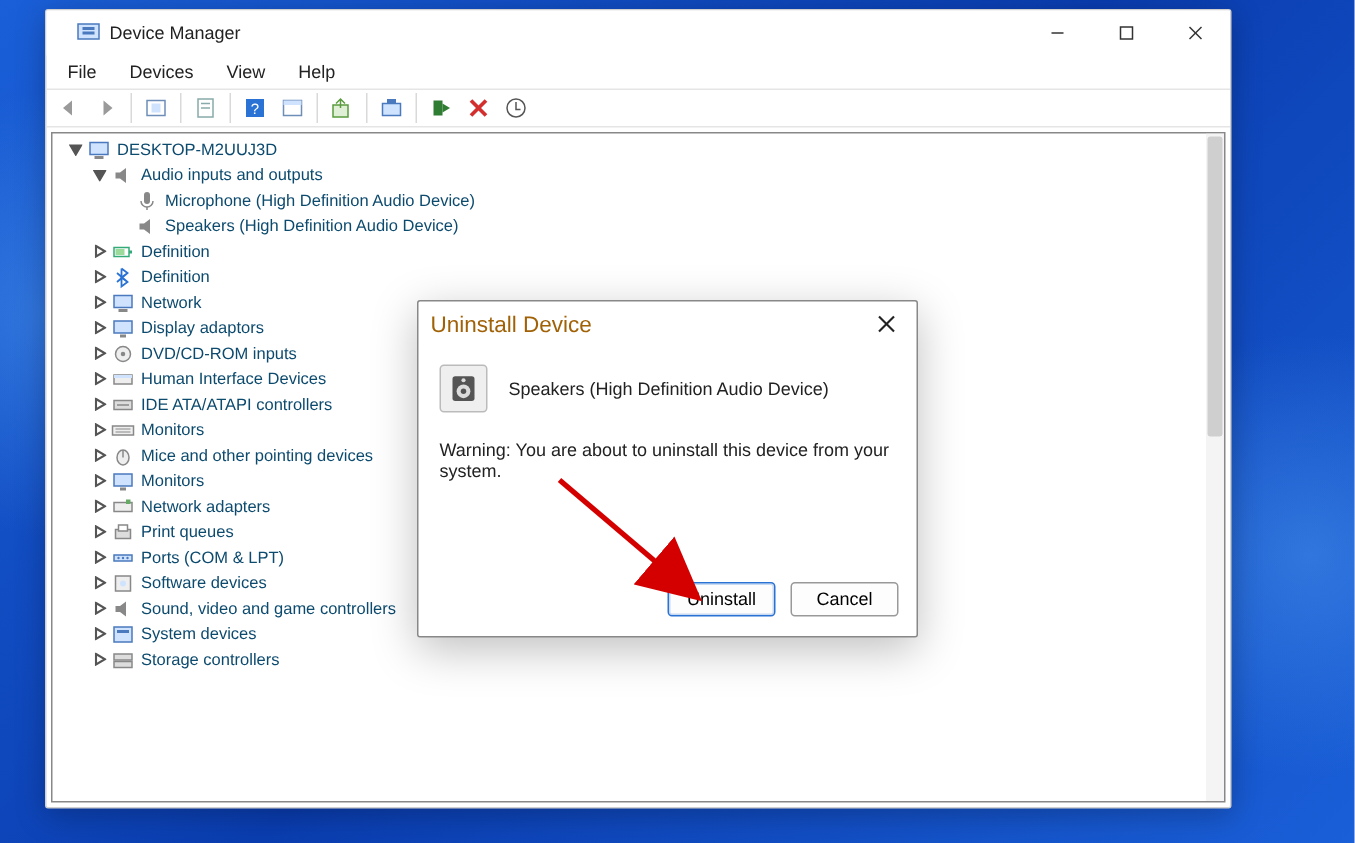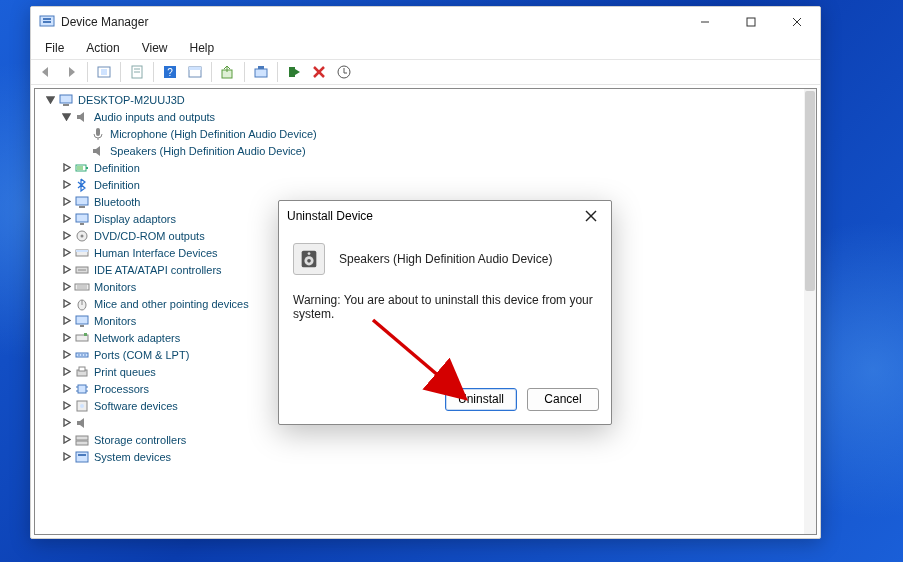--- a/index.html
+++ b/index.html
@@ -14,21 +14,21 @@
     border-radius:50%;
   }
   .s1{left:-120px; top:60px;} .s2{right:-120px; top:220px;}
   .window {
     position:absolute; left:30px; top:6px; width:791px; height:533px;
     background:#fff; border:1px solid #d0d0d0; border-radius:2px;
     box-shadow:0 4px 20px rgba(0,0,0,0.25);
     display:flex; flex-direction:column;
   }
   .titlebar {
-    height:30px; display:flex; align-items:center; padding:0 0 0 8px;
+    height:30px; display:flex; align-items:center; padding:0 0 0 20px;
     background:#fff; border-bottom:0;
   }
   .titlebar .icn{width:16px;height:16px;margin-right:6px;}
   .titlebar .title{font-size:12px;color:#222;flex:0 0 auto;}
   .tb-spacer{flex:1;}
   .tb-btn{width:46px;height:30px;display:flex;align-items:center;justify-content:center;}
   .tb-btn svg{width:10px;height:10px;stroke:#333;fill:none;stroke-width:1;}
   .menubar{height:22px;display:flex;align-items:center;padding:0 6px;gap:6px;}
   .menubar .mi{font-size:12px;color:#222;padding:2px 8px;}
   .toolbar{
@@ -52,21 +52,21 @@
   .blank{width:14px;flex:0 0 auto;}
   .ic{width:16px;height:16px;margin:0 3px 0 1px;flex:0 0 auto;display:flex;align-items:center;justify-content:center;}
   .lbl{padding-left:1px;}
   .ind1{padding-left:6px;} .ind2{padding-left:22px;} .ind3{padding-left:38px;}
   
   .dialog{
     position:absolute;left:278px;top:200px;width:334px;height:225px;
     background:#fff;border:1px solid #888;box-shadow:0 8px 30px rgba(0,0,0,0.25);
     border-radius:2px;display:flex;flex-direction:column;
   }
-  .dlg-title{height:30px;display:flex;align-items:center;padding:0 8px;font-size:12px;color:#000000;}
+  .dlg-title{height:30px;display:flex;align-items:center;padding:0 8px;font-size:15px;color:#a16207;}
   .dlg-title .sp{flex:1;}
   .dlg-close{width:24px;height:24px;display:flex;align-items:center;justify-content:center;}
   .dlg-close svg{width:12px;height:12px;stroke:#222;stroke-width:1.4;fill:none;}
   .dlg-body{flex:1;padding:6px 14px 0 14px;font-size:12px;color:#222;}
   .dlg-dev{display:flex;align-items:center;gap:14px;margin:6px 0 18px 0;}
   .dlg-dev .dic{width:32px;height:32px;background:#efefef;border:1px solid #bbb;border-radius:3px;display:flex;align-items:center;justify-content:center;}
   .dlg-dev .dic svg{width:22px;height:22px;}
   .dlg-warn{margin-top:4px;}
   .dlg-foot{height:50px;display:flex;align-items:center;justify-content:flex-end;gap:10px;padding:0 12px;}
   .btn{min-width:72px;height:23px;border:1px solid #999;background:#fdfdfd;border-radius:3px;font-size:12px;display:flex;align-items:center;justify-content:center;padding:0 10px;cursor:pointer;}
@@ -105,21 +105,21 @@
     <div class="tb-btn">
         <svg viewBox="0 0 10 10">
           <line x1="1" y1="1" x2="9" y2="9"></line>
           <line x1="9" y1="1" x2="1" y2="9"></line>
         </svg>
       </div>
   </div>
 
   <div class="menubar">
     <span class="mi">File</span>
-    <span class="mi">Action</span>
+    <span class="mi">Devices</span>
     <span class="mi">View</span>
     <span class="mi">Help</span>
   </div>
 
   <div class="toolbar">
     <div class="tool">
         <svg viewBox="0 0 16 16">
           <path d="M10 3 L4 8 L10 13 Z" fill="#9a9a9a"></path>
         </svg>
       </div>
@@ -277,21 +277,21 @@
               <svg viewBox="0 0 9 9">
                 <path d="M2 1 L8 4.5 L2 8 Z"></path>
               </svg>
             </span>
             <span class="ic">
               <svg viewBox="0 0 16 16">
                 <rect x="2" y="3" width="12" height="8" fill="#cfe3ff" stroke="#4a7abd"></rect>
                 <rect x="5" y="12" width="6" height="2" fill="#888"></rect>
               </svg>
             </span>
-            <span class="lbl">Bluetooth</span>
+            <span class="lbl">Network</span>
           </div>
           <div class="row ind2">
             <span class="tw">
               <svg viewBox="0 0 9 9">
                 <path d="M2 1 L8 4.5 L2 8 Z"></path>
               </svg>
             </span>
             <span class="ic">
               <svg viewBox="0 0 16 16">
                 <rect x="2" y="3" width="12" height="8" fill="#cfe3ff" stroke="#4a7abd"></rect>
@@ -305,21 +305,21 @@
               <svg viewBox="0 0 9 9">
                 <path d="M2 1 L8 4.5 L2 8 Z"></path>
               </svg>
             </span>
             <span class="ic">
               <svg viewBox="0 0 16 16">
                 <circle cx="8" cy="8" r="5" fill="#eee" stroke="#888"></circle>
                 <circle cx="8" cy="8" r="1.5" fill="#888"></circle>
               </svg>
             </span>
-            <span class="lbl">DVD/CD-ROM outputs</span>
+            <span class="lbl">DVD/CD-ROM inputs</span>
           </div>
           <div class="row ind2">
             <span class="tw">
               <svg viewBox="0 0 9 9">
                 <path d="M2 1 L8 4.5 L2 8 Z"></path>
               </svg>
             </span>
             <span class="ic">
               <svg viewBox="0 0 16 16">
                 <rect x="2" y="5" width="12" height="6" fill="#eee" stroke="#888"></rect>
@@ -391,20 +391,34 @@
                 <path d="M2 1 L8 4.5 L2 8 Z"></path>
               </svg>
             </span>
             <span class="ic">
               <svg viewBox="0 0 16 16">
                 <rect x="2" y="5" width="12" height="6" fill="#eee" stroke="#888"></rect>
                 <rect x="10" y="3" width="3" height="3" fill="#6a6"></rect>
               </svg>
             </span>
             <span class="lbl">Network adapters</span>
+          </div>
+          <div class="row ind2">
+            <span class="tw">
+              <svg viewBox="0 0 9 9">
+                <path d="M2 1 L8 4.5 L2 8 Z"></path>
+              </svg>
+            </span>
+            <span class="ic">
+              <svg viewBox="0 0 16 16">
+                <rect x="3" y="6" width="10" height="6" fill="#ddd" stroke="#888"></rect>
+                <rect x="5" y="3" width="6" height="4" fill="#fff" stroke="#888"></rect>
+              </svg>
+            </span>
+            <span class="lbl">Print queues</span>
           </div>
           <div class="row ind2">
             <span class="tw">
               <svg viewBox="0 0 9 9">
                 <path d="M2 1 L8 4.5 L2 8 Z"></path>
               </svg>
             </span>
             <span class="ic">
               <svg viewBox="0 0 16 16">
                 <rect x="2" y="6" width="12" height="4" fill="#cfe3ff" stroke="#4a7abd"></rect>
@@ -416,96 +430,66 @@
             <span class="lbl">Ports (COM &amp; LPT)</span>
           </div>
           <div class="row ind2">
             <span class="tw">
               <svg viewBox="0 0 9 9">
                 <path d="M2 1 L8 4.5 L2 8 Z"></path>
               </svg>
             </span>
             <span class="ic">
               <svg viewBox="0 0 16 16">
-                <rect x="3" y="6" width="10" height="6" fill="#ddd" stroke="#888"></rect>
-                <rect x="5" y="3" width="6" height="4" fill="#fff" stroke="#888"></rect>
-              </svg>
-            </span>
-            <span class="lbl">Print queues</span>
-          </div>
-          <div class="row ind2">
-            <span class="tw">
-              <svg viewBox="0 0 9 9">
-                <path d="M2 1 L8 4.5 L2 8 Z"></path>
-              </svg>
-            </span>
-            <span class="ic">
-              <svg viewBox="0 0 16 16">
-                <rect x="4" y="4" width="8" height="8" fill="#cfe3ff" stroke="#4a7abd"></rect>
-                <line x1="2" y1="6" x2="4" y2="6" stroke="#4a7abd"></line>
-                <line x1="2" y1="10" x2="4" y2="10" stroke="#4a7abd"></line>
-                <line x1="12" y1="6" x2="14" y2="6" stroke="#4a7abd"></line>
-                <line x1="12" y1="10" x2="14" y2="10" stroke="#4a7abd"></line>
-              </svg>
-            </span>
-            <span class="lbl">Processors</span>
-          </div>
-          <div class="row ind2">
-            <span class="tw">
-              <svg viewBox="0 0 9 9">
-                <path d="M2 1 L8 4.5 L2 8 Z"></path>
-              </svg>
-            </span>
-            <span class="ic">
-              <svg viewBox="0 0 16 16">
                 <rect x="3" y="3" width="10" height="10" fill="#eee" stroke="#888"></rect>
                 <circle cx="8" cy="8" r="2" fill="#cfe3ff"></circle>
               </svg>
             </span>
             <span class="lbl">Software devices</span>
           </div>
           <div class="row ind2">
             <span class="tw">
               <svg viewBox="0 0 9 9">
                 <path d="M2 1 L8 4.5 L2 8 Z"></path>
               </svg>
             </span>
             <span class="ic">
               <svg viewBox="0 0 16 16">
                 <path d="M3 6 L6 6 L10 3 L10 13 L6 10 L3 10 Z" fill="#888"></path>
               </svg>
             </span>
+            <span class="lbl">Sound, video and game controllers</span>
+          </div>
+          <div class="row ind2">
+            <span class="tw">
+              <svg viewBox="0 0 9 9">
+                <path d="M2 1 L8 4.5 L2 8 Z"></path>
+              </svg>
+            </span>
+            <span class="ic">
+              <svg viewBox="0 0 16 16">
+                <rect x="2" y="3" width="12" height="10" fill="#cfe3ff" stroke="#4a7abd"></rect>
+                <rect x="4" y="5" width="8" height="2" fill="#4a7abd"></rect>
+              </svg>
+            </span>
+            <span class="lbl">System devices</span>
           </div>
           <div class="row ind2">
             <span class="tw">
               <svg viewBox="0 0 9 9">
                 <path d="M2 1 L8 4.5 L2 8 Z"></path>
               </svg>
             </span>
             <span class="ic">
               <svg viewBox="0 0 16 16">
                 <rect x="2" y="4" width="12" height="4" fill="#ddd" stroke="#888"></rect>
                 <rect x="2" y="9" width="12" height="4" fill="#ddd" stroke="#888"></rect>
               </svg>
             </span>
             <span class="lbl">Storage controllers</span>
-          </div>
-          <div class="row ind2">
-            <span class="tw">
-              <svg viewBox="0 0 9 9">
-                <path d="M2 1 L8 4.5 L2 8 Z"></path>
-              </svg>
-            </span>
-            <span class="ic">
-              <svg viewBox="0 0 16 16">
-                <rect x="2" y="3" width="12" height="10" fill="#cfe3ff" stroke="#4a7abd"></rect>
-                <rect x="4" y="5" width="8" height="2" fill="#4a7abd"></rect>
-              </svg>
-            </span>
-            <span class="lbl">System devices</span>
           </div>
         </div>
 
     </div>
     <div class="scrollbar">
       <div class="scroll-thumb"></div>
     </div>
   </div>
 </div>
 

